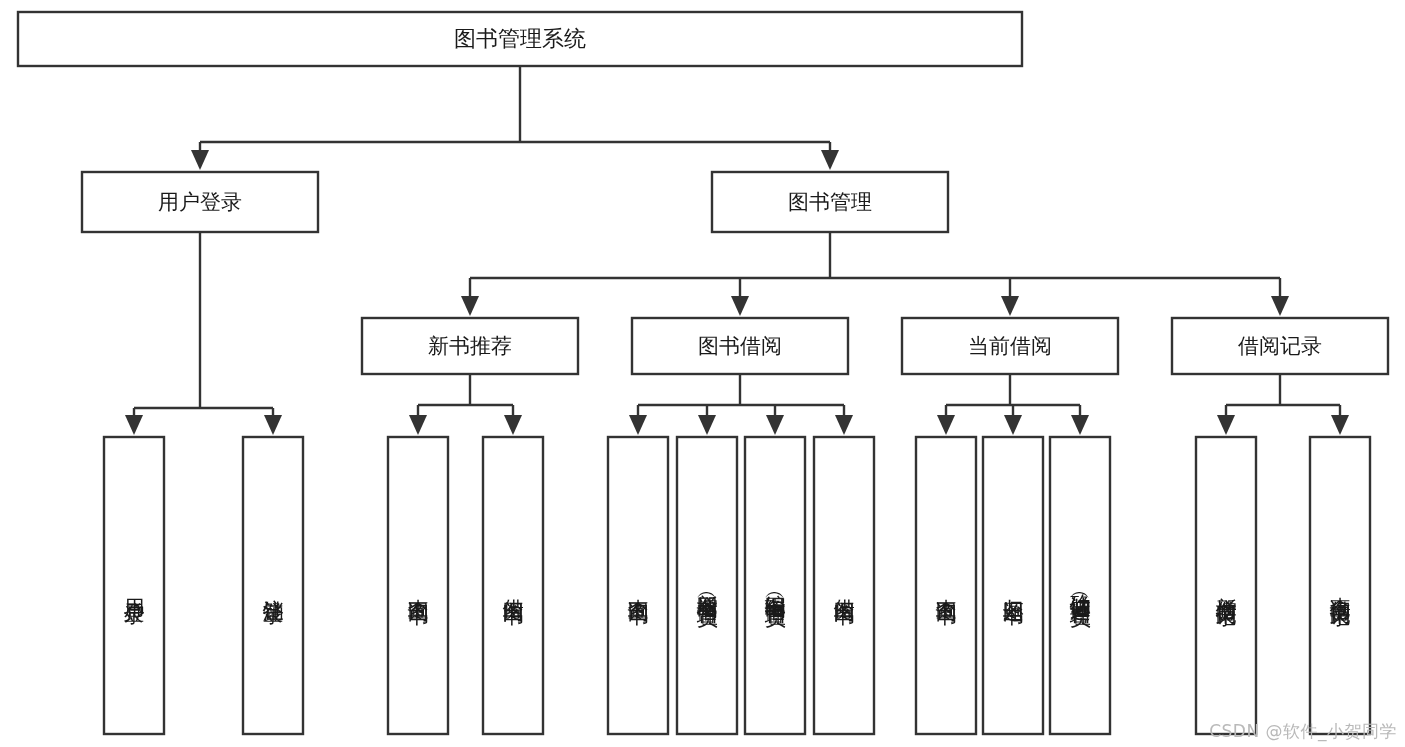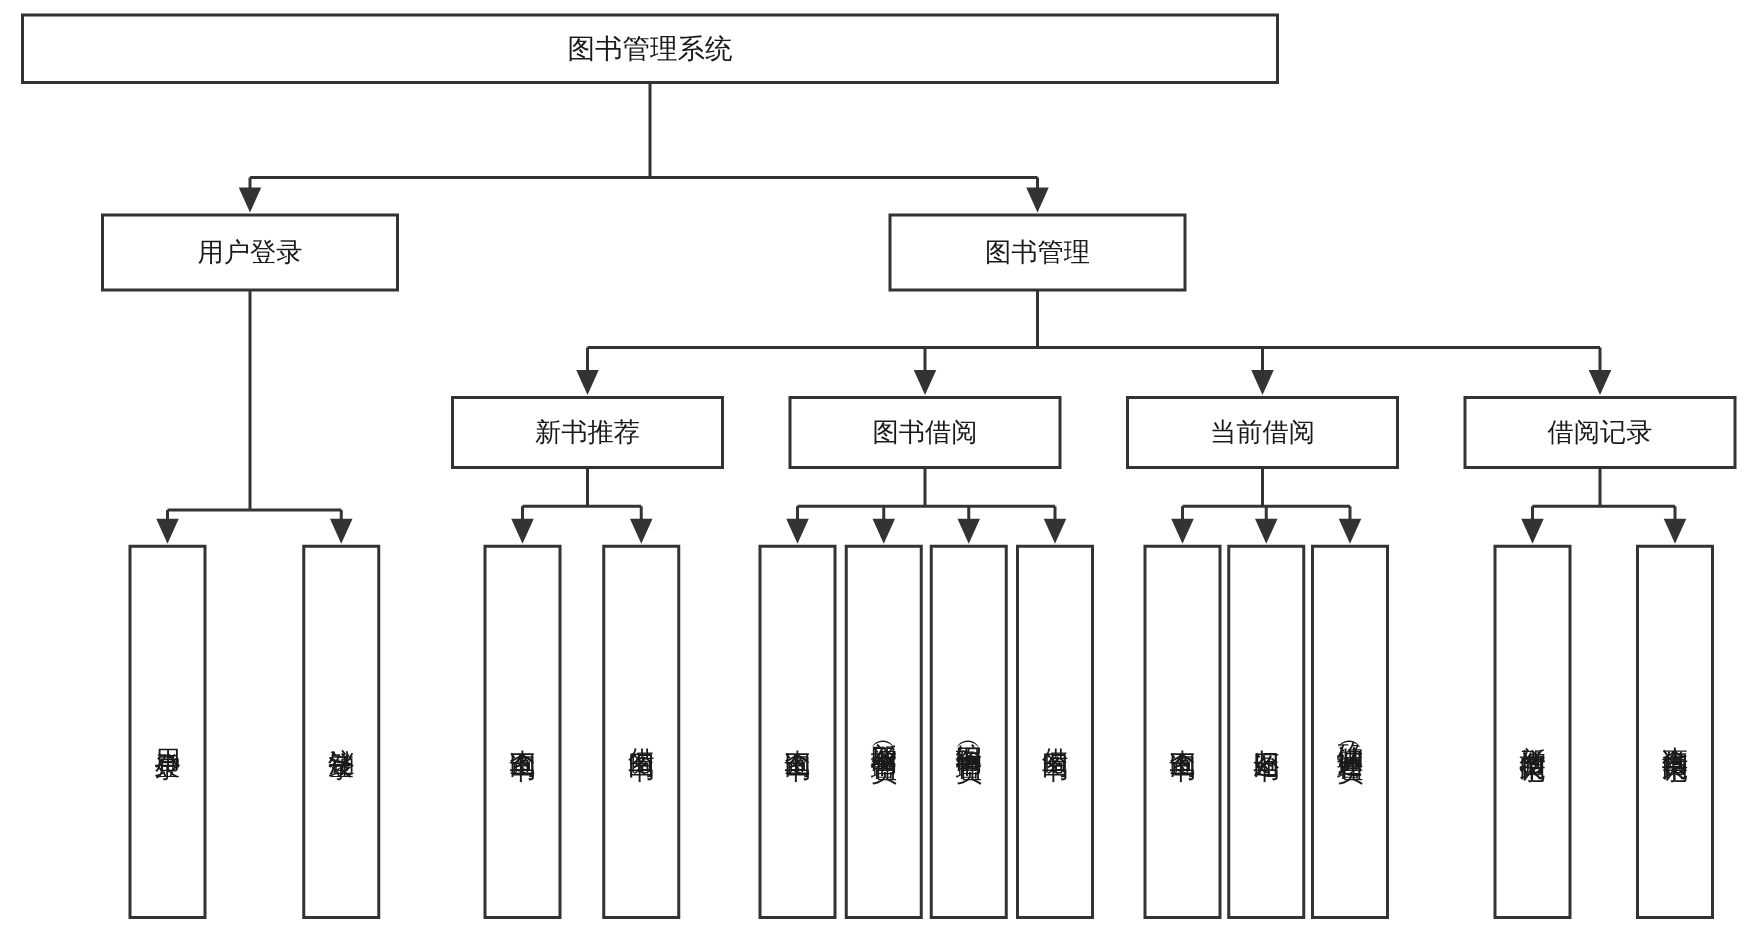--- a/index.html
+++ b/index.html
@@ -182,13 +182,14 @@
       <div class="vlabel" style="left: 608px; top: 437px; width: 60px; height: 297px;">查询图书</div>
       <div class="vlabel" style="left: 677px; top: 437px; width: 60px; height: 297px;">新增图书（管理员）</div>
       <div class="vlabel" style="left: 745px; top: 437px; width: 60px; height: 297px;">编辑图书（管理员）</div>
       <div class="vlabel" style="left: 814px; top: 437px; width: 60px; height: 297px;">借阅图书</div>
       <div class="vlabel" style="left: 916px; top: 437px; width: 60px; height: 297px;">查询图书</div>
       <div class="vlabel" style="left: 983px; top: 437px; width: 60px; height: 297px;">归还图书</div>
       <div class="vlabel" style="left: 1050px; top: 437px; width: 60px; height: 297px;">确认归还（管理员）</div>
       <div class="vlabel" style="left: 1196px; top: 437px; width: 60px; height: 297px;">新增借阅记录</div>
       <div class="vlabel" style="left: 1310px; top: 437px; width: 60px; height: 297px;">查询借阅记录</div>
     </div>
+  <div id="watermark">CSDN @软件_小贺同学</div>
 </div>
 
 </body></html>

